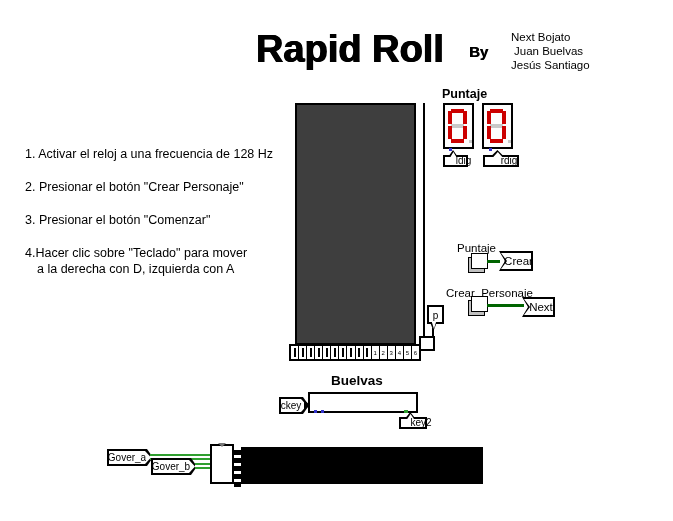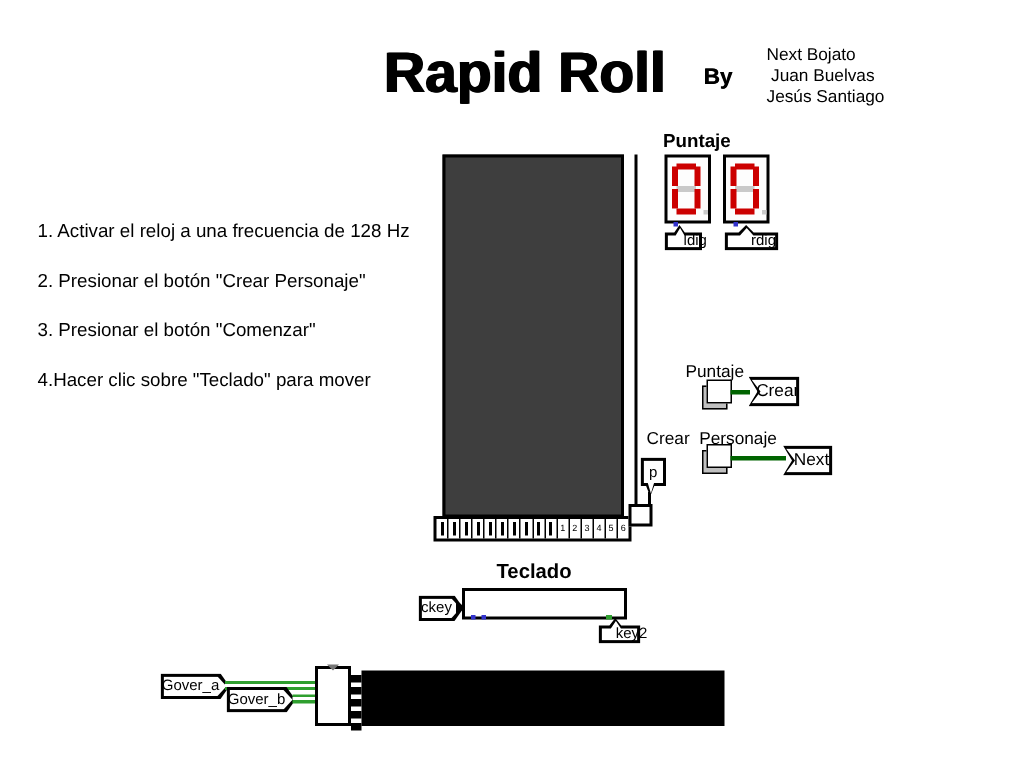--- a/index.html
+++ b/index.html
@@ -95,20 +95,21 @@
   <div class="authors">
     <div>Next Bojato</div>
     <div class="a2">Juan Buelvas</div>
     <div>Jesús Santiago</div>
   </div>
 
   <div class="instr" style="left:25px;top:147px">1. Activar el reloj a una frecuencia de 128 Hz</div>
   <div class="instr" style="left:25px;top:180px">2. Presionar el botón "Crear Personaje"</div>
   <div class="instr" style="left:25px;top:213px">3. Presionar el botón "Comenzar"</div>
   <div class="instr" style="left:25px;top:246px">4.Hacer clic sobre "Teclado" para mover</div>
+  <div class="instr" style="left:37px;top:262px">a la derecha con D, izquierda con A</div>
 
   <div class="screen"></div>
   <div class="screen-rail"></div>
   <div class="strip" id="connector-strip">
       <span class="pin-cell">
         <i class="pin-bar"></i>
       </span>
       <span class="pin-cell">
         <i class="pin-bar"></i>
       </span>
@@ -190,33 +191,33 @@
     <i class="btn-base"></i>
     <i class="btn-face"></i>
   </div>
   <div class="wire-dark" style="left:487px;top:260px;width:13px"></div>
   <div class="tag notch-left" style="left:499px;top:251px;width:34px;height:20px">
     <i class="bg"></i>
       <i class="fg"></i>
     <span class="lbl">Crear</span>
   </div>
 
-  <div class="caption" style="left:431px;top:287px">Crear  Personaje</div>
+  <div class="caption" style="left:446px;top:287px">Crear  Personaje</div>
   <div class="pushbtn" style="left:468px;top:296px">
     <i class="btn-base"></i>
     <i class="btn-face"></i>
   </div>
   <div class="wire-dark" style="left:487px;top:304px;width:37px"></div>
   <div class="tag notch-left" style="left:522px;top:297px;width:33px;height:20px">
     <i class="bg"></i>
       <i class="fg"></i>
     <span class="lbl">Next</span>
   </div>
 
-  <div class="caption-bold" style="left:331px;top:373px;font-size:13.5px">Teclado</div>
+  <div class="caption-bold" style="left:331px;top:373px;font-size:13.5px">Buelvas</div>
   <div class="keypad"></div>
   <div class="tag point-right" style="left:279px;top:397px;width:30px;height:17px">
     <i class="bg"></i>
       <i class="fg"></i>
     <span class="lbl">ckey</span>
   </div>
   <div class="ckey-arrow"></div>
   <div class="blue-dot" style="left:314px;top:410px"></div>
   <div class="blue-dot" style="left:321px;top:410px"></div>
   <div class="green-dot" style="left:404px;top:410px"></div>

